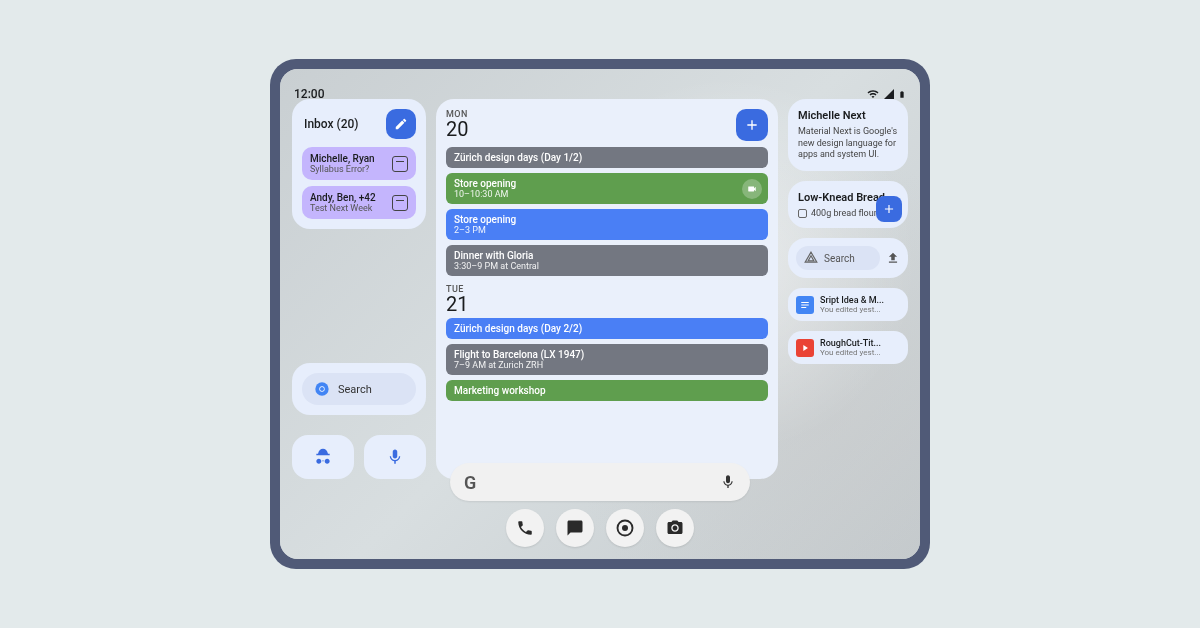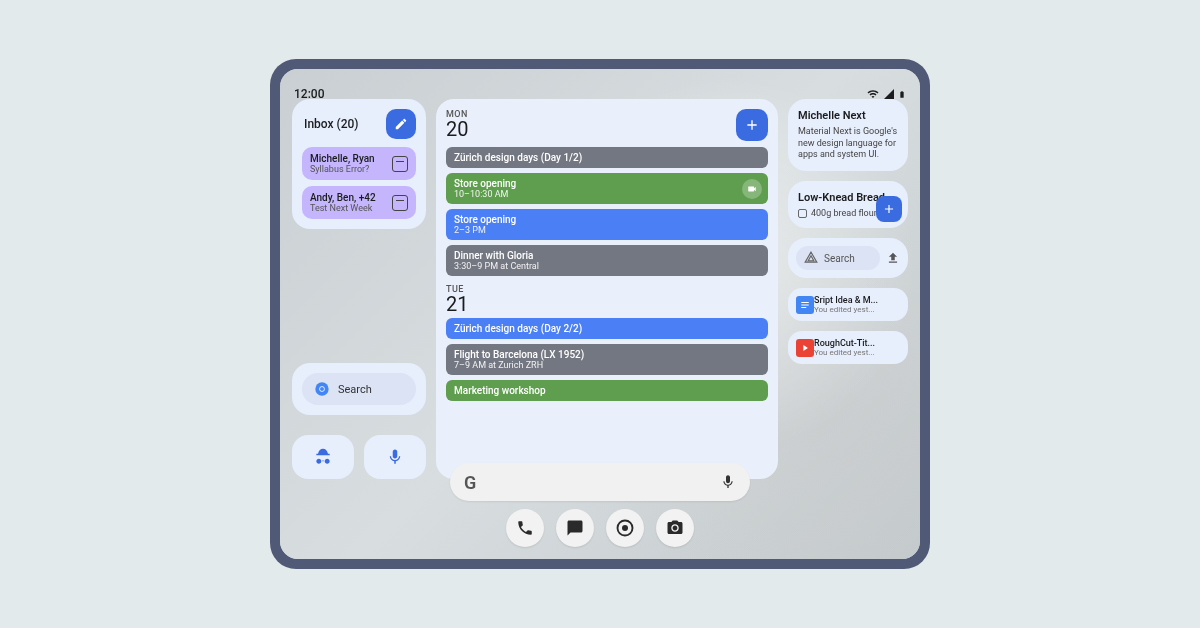--- a/index.html
+++ b/index.html
@@ -56,21 +56,21 @@
   .recipe-widget { background: #e7eefc; border-radius: 18px; padding: 10px; position: relative; overflow: hidden;}
   .recipe-title { font-size: 11px; font-weight: 600; color: #1a1c1e; margin-bottom: 4px; white-space: nowrap; }
   .recipe-item { font-size: 9px; color: #444; display: flex; align-items: center; gap: 4px;}
   .recipe-check { width: 9px; height: 9px; border: 1px solid #666; border-radius: 2px; }
   .recipe-fab { position: absolute; right: 6px; bottom: 6px; width: 26px; height: 26px; background: #3a6be0; border-radius: 8px; display: flex; align-items: center; justify-content: center; color: white; font-size: 14px;}
 
   .drive-search { background: #e7eefc; border-radius: 18px; padding: 8px; display: flex; align-items: center; gap: 6px; }
   .drive-pill { flex: 1; background: #dbe3f5; border-radius: 16px; padding: 5px 8px; display: flex; align-items: center; gap: 6px; font-size: 10px; color: #555;}
   .upload-icon { width: 14px; height: 14px; }
 
-  .file-card { background: #e7eefc; border-radius: 14px; padding: 7px 8px; display: flex; align-items: center; }
+  .file-card { background: #e7eefc; border-radius: 14px; padding: 7px 8px; display: flex; align-items: center; gap: 6px; }
   .file-icon { width: 18px; height: 18px; border-radius: 3px; flex-shrink: 0; display:flex; align-items:center; justify-content:center;}
   .file-icon.doc { background: #4285f4; }
   .file-icon.vid { background: #ea4335; }
   .file-text { flex: 1; min-width: 0; }
   .file-name { font-size: 9px; font-weight: 500; color: #1a1c1e; white-space: nowrap; overflow: hidden; text-overflow: ellipsis;}
   .file-meta { font-size: 8px; color: #777; white-space: nowrap; overflow: hidden; text-overflow: ellipsis;}
 
   .gsearch { position: absolute; bottom: 58px; left: 50%; transform: translateX(-50%); width: 300px; height: 38px; background: #f1f1f1; border-radius: 20px; display: flex; align-items: center; padding: 0 14px; justify-content: space-between; box-shadow: 0 1px 2px rgba(0,0,0,0.08);}
   .g-logo { font-size: 18px; font-weight: 600; color: #555; }
 
@@ -190,21 +190,21 @@
           </div>
 
           <div class="day-sep">
             <div class="cal-date-dow">TUE</div>
             <div class="cal-date-num">21</div>
           </div>
           <div class="event ev-blue">
             <div class="event-title">Zürich design days (Day 2/2)</div>
           </div>
           <div class="event ev-gray">
-            <div class="event-title">Flight to Barcelona (LX 1952)</div>
+            <div class="event-title">Flight to Barcelona (LX 1947)</div>
             <div class="event-sub">7–9 AM at Zurich ZRH</div>
           </div>
           <div class="event ev-green">
             <div class="event-title">Marketing workshop</div>
           </div>
         </div>
       </div>
 
       <div class="col col-right">
         <div class="news-widget">

